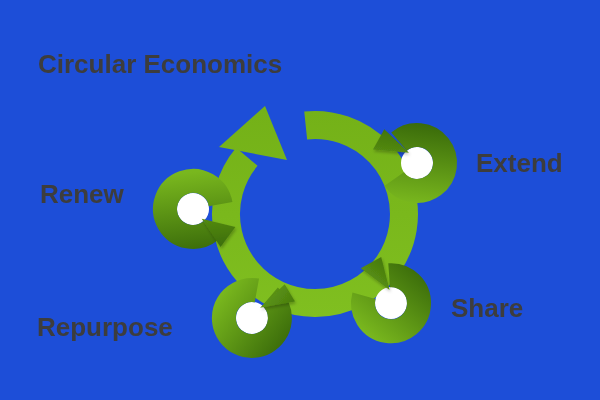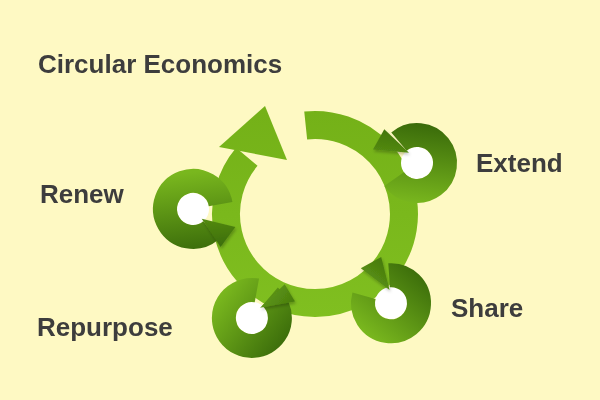--- a/index.html
+++ b/index.html
@@ -1,20 +1,20 @@
 <!DOCTYPE html>
 <html><head>
 <meta charset="utf-8">
 <style>
   html, body { margin: 0; padding: 0; background: #ffffff; }
   .canvas {
     position: relative;
     width: 600px;
     height: 400px;
-    background: #fef9c3;
+    background: #1d4ed8;
     overflow: hidden;
     font-family: "Liberation Sans", sans-serif;
   }
   .canvas svg { position: absolute; top: 0; left: 0; }
   text.title, text.node-label {
     fill: #3d3d3d;
     font-family: "Liberation Sans", sans-serif;
     font-weight: 600;
   }
   text.title { font-size: 26px; }

